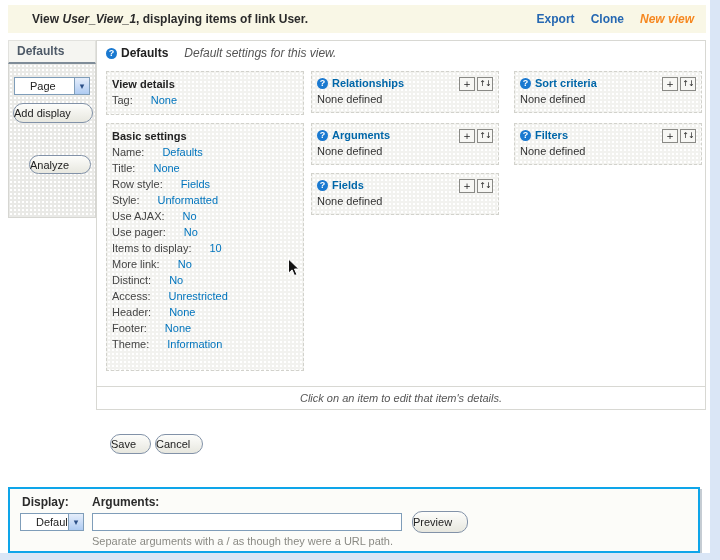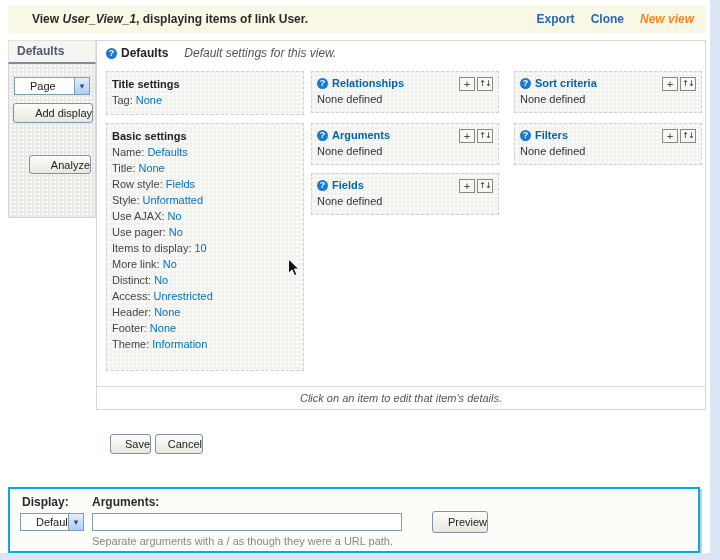--- a/index.html
+++ b/index.html
@@ -43,24 +43,24 @@
     display:flex; align-items:center; height:18px; cursor:pointer;
   }
   .fake-select .sel-text { flex:1; padding-left:15px; font-size:11px; color:#222; white-space:nowrap; overflow:hidden; }
   .fake-select .sel-arrow {
     width:15px; height:16px; background:linear-gradient(#e6eefb,#aecbf2);
     border-left:1px solid #7f9db9; color:#2b4f87; font-size:9px;
     display:flex; align-items:center; justify-content:center;
   }
   .sel-display-type { left:5px; top:13px; width:76px; }
   .xp-btn {
-    position:absolute; border:1px solid #8292a8; border-radius:3px;
+    position:absolute; border:1px solid #8292a8; border-radius:10px;
     background:linear-gradient(#fdfdfb,#e7e7df);
     font-family:"Liberation Sans","DejaVu Sans",sans-serif;
-    font-size:11px; color:#222; cursor:pointer; text-align:right;
+    font-size:11px; color:#222; cursor:pointer; text-align:left;
   }
   .btn-add-display { left:4px; top:39px; width:80px; height:20px; }
   .btn-analyze { left:20px; top:91px; width:62px; height:19px; }
 
   
   .main-panel {
     position:absolute; left:96px; top:40px; width:610px; height:370px;
     background:#fff; border:1px solid #d8d8d3;
   }
   .main-head { position:absolute; left:9px; top:5px; display:flex; align-items:center; }
@@ -83,21 +83,21 @@
   .box-basic        { left:9px; top:82px;  width:198px; height:248px; }
   .box-relationships{ left:214px; top:30px;  width:188px; height:42px; }
   .box-sort         { left:417px; top:30px;  width:188px; height:42px; }
   .box-arguments    { left:214px; top:82px;  width:188px; height:42px; }
   .box-filters      { left:417px; top:82px;  width:188px; height:42px; }
   .box-fields       { left:214px; top:132px; width:188px; height:42px; }
 
   .box-title { font-weight:bold; font-size:11px; color:#222; line-height:16px; }
   .srow { line-height:16px; white-space:nowrap; }
   .slabel { color:#444; }
-  .sval { color:#0074bd; text-decoration:none; cursor:pointer; margin-left:3px; }
+  .sval { color:#0074bd; text-decoration:none; cursor:pointer; margin-left:18px; }
 
   .cat-head { display:flex; align-items:center; line-height:15px; }
   .cat-title { font-weight:bold; font-size:11px; color:#0066a8; text-decoration:none; cursor:pointer; flex:1; }
   .mini-btns { display:flex; }
   .mini-btn {
     width:16px; height:14px; border:1px solid #8a8a86; background:#f7f7f4;
     font-size:9px; line-height:12px; text-align:center; color:#222;
     cursor:pointer; padding:0; font-family:"DejaVu Sans",sans-serif;
   }
   .mini-btn + .mini-btn { margin-left:2px; }
@@ -122,21 +122,21 @@
   }
   .pp-label { position:absolute; font-weight:bold; font-size:12px; color:#2b2b2b; }
   .pp-display-label { left:12px; top:6px; }
   .pp-args-label { left:82px; top:6px; }
   .sel-preview-display { left:10px; top:24px; width:64px; }
   .args-input {
     position:absolute; left:82px; top:24px; width:310px; height:18px;
     border:1px solid #7f9db9; background:#fff; font-size:11px; padding:0 3px;
     font-family:"Liberation Sans","DejaVu Sans",sans-serif;
   }
-  .btn-preview { left:402px; top:22px; width:56px; height:22px;margin-left:20px; }
+  .btn-preview { left:402px; top:22px; width:56px; height:22px; }
   .pp-help { position:absolute; left:82px; top:46px; font-size:11px; color:#8a8a84; }
 
   .mouse-cursor { position:absolute; left:287px; top:258px; width:13px; height:20px; pointer-events:none; }
 </style>
 </head>
 <body>
 
 <div class="header-bar">
   <div class="header-title">
     <span>View </span><em>User_View_1</em><span>, displaying items of link User.</span>
@@ -161,21 +161,21 @@
 </div>
 
 <div class="main-panel">
   <div class="main-head">
     <span class="help-icon">?</span>
     <b>Defaults</b>
     <i>Default settings for this view.</i>
   </div>
 
   <div class="vbox box-view-settings">
-    <div class="box-title">Title settings</div>
+    <div class="box-title">View details</div>
     <div class="srow">
       <span class="slabel">Tag:</span><a class="sval">None</a>
     </div>
   </div>
 
   <div class="vbox box-basic">
     <div class="box-title">Basic settings</div>
     <div class="srow"><span class="slabel">Name:</span><a class="sval">Defaults</a></div>
     <div class="srow"><span class="slabel">Title:</span><a class="sval">None</a></div>
     <div class="srow"><span class="slabel">Row style:</span><a class="sval">Fields</a></div>

